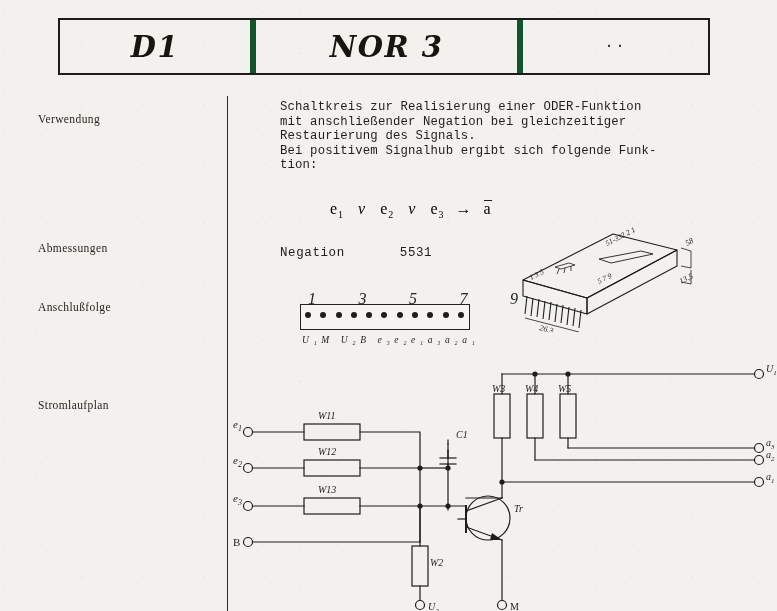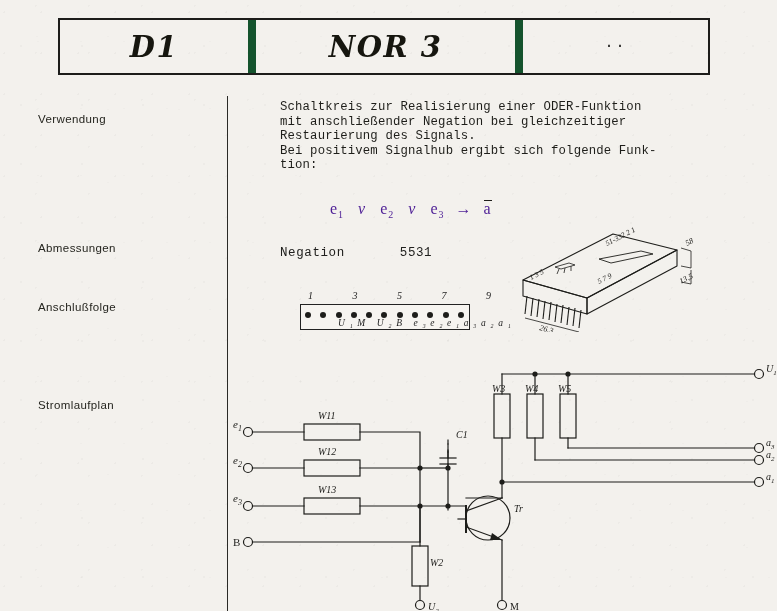--- a/index.html
+++ b/index.html
@@ -41,21 +41,21 @@
     position: absolute;
     left: 58px;
     top: 18px;
     width: 652px;
     height: 57px;
     border: 2px solid #1c1c1a;
     box-sizing: border-box;
     display: flex;
   }
   .header-cell {
-    border-right: 8px solid #14532d;
+    border-right: 6px solid #14532d;
     display: flex;
     align-items: center;
     justify-content: center;
     box-sizing: border-box;
   }
   .header-cell:last-child { border-right: none; }
   .hc-1 { width: 196px; }
   .hc-2 { width: 267px; }
   .hc-3 { width: 185px; }
   .header-text {
@@ -78,21 +78,21 @@
   }
   
   .labels {
     position: absolute;
     left: 38px;
     top: 105px;
     width: 180px;
   }
   .label {
     position: absolute;
-    font-family: Liberation Sans, sans-serif;
+    font-family: Liberation Serif, serif;
     font-size: 11.5px;
     letter-spacing: .4px;
     color: #25251f;
     white-space: nowrap;
   }
   .lbl-verwendung { top: 8px; left: 0; }
   .lbl-abmessungen { top: 137px; left: 0; }
   .lbl-anschluss { top: 196px; left: 0; }
   .lbl-stromlauf { top: 257px; left: 0; margin-top: 37px; }
 
@@ -119,21 +119,21 @@
     white-space: pre-wrap;
   }
   
   .formula {
     position: absolute;
     left: 330px;
     top: 200px;
     font-family: "Liberation Serif", serif;
     font-size: 16px;
     letter-spacing: 1px;
-    color: #4c1d95;
+    color: #000000;
   }
   .formula .v { font-style: italic; padding: 0 9px; }
   .formula sub { font-size: 10px; }
   .ovl { border-top: 1px solid #1e1e1a; padding-top: 0px; display: inline-block; line-height: 1.05; }
   .arrow { padding: 0 6px; }
 
   
   .bauform {
     position: absolute;
     left: 280px;
@@ -146,21 +146,21 @@
 
   
   .pkg { position: absolute; left: 495px; top: 222px; width: 215px; height: 110px; }
 
   
   .pinbox { position: absolute; left: 300px; top: 290px; width: 180px; height: 70px; }
   .pin-numbers {
     position: absolute;
     top: 0; left: 8px;
     font-family: "Liberation Serif", serif;
-    font-size: 10px;
+    font-size: 16px;
     font-style: italic;
     letter-spacing: 11.5px;
     color: #222;
   }
   .pin-rect {
     position: absolute;
     left: 0; top: 14px;
     width: 170px; height: 26px;
     border: 1.4px solid #222;
     box-sizing: border-box;
@@ -174,28 +174,27 @@
   }
   .pin-dots i {
     display: block;
     width: 6px; height: 6px;
     border-radius: 50%;
     background: #1d1d1a;
     margin-right: 9.3px;
   }
   .pin-labels {
     position: absolute;
-    left: 2px; top: 28px;
+    left: 2px; top: 45px;
     font-family: "Liberation Serif", serif;
     font-style: italic;
     font-size: 9.5px;
     letter-spacing: 4.6px;
     color: #222;
     white-space: nowrap;
-    margin-left: 36px;
   }
   
   .schem { position: absolute; left: 230px; top: 360px; width: 547px; height: 251px; }
   svg { display: block; }
   text { font-family: "Liberation Serif", serif; fill: #1d1d1a; }
 </style>
 </head>
 <body>
 
 <div class="page">

